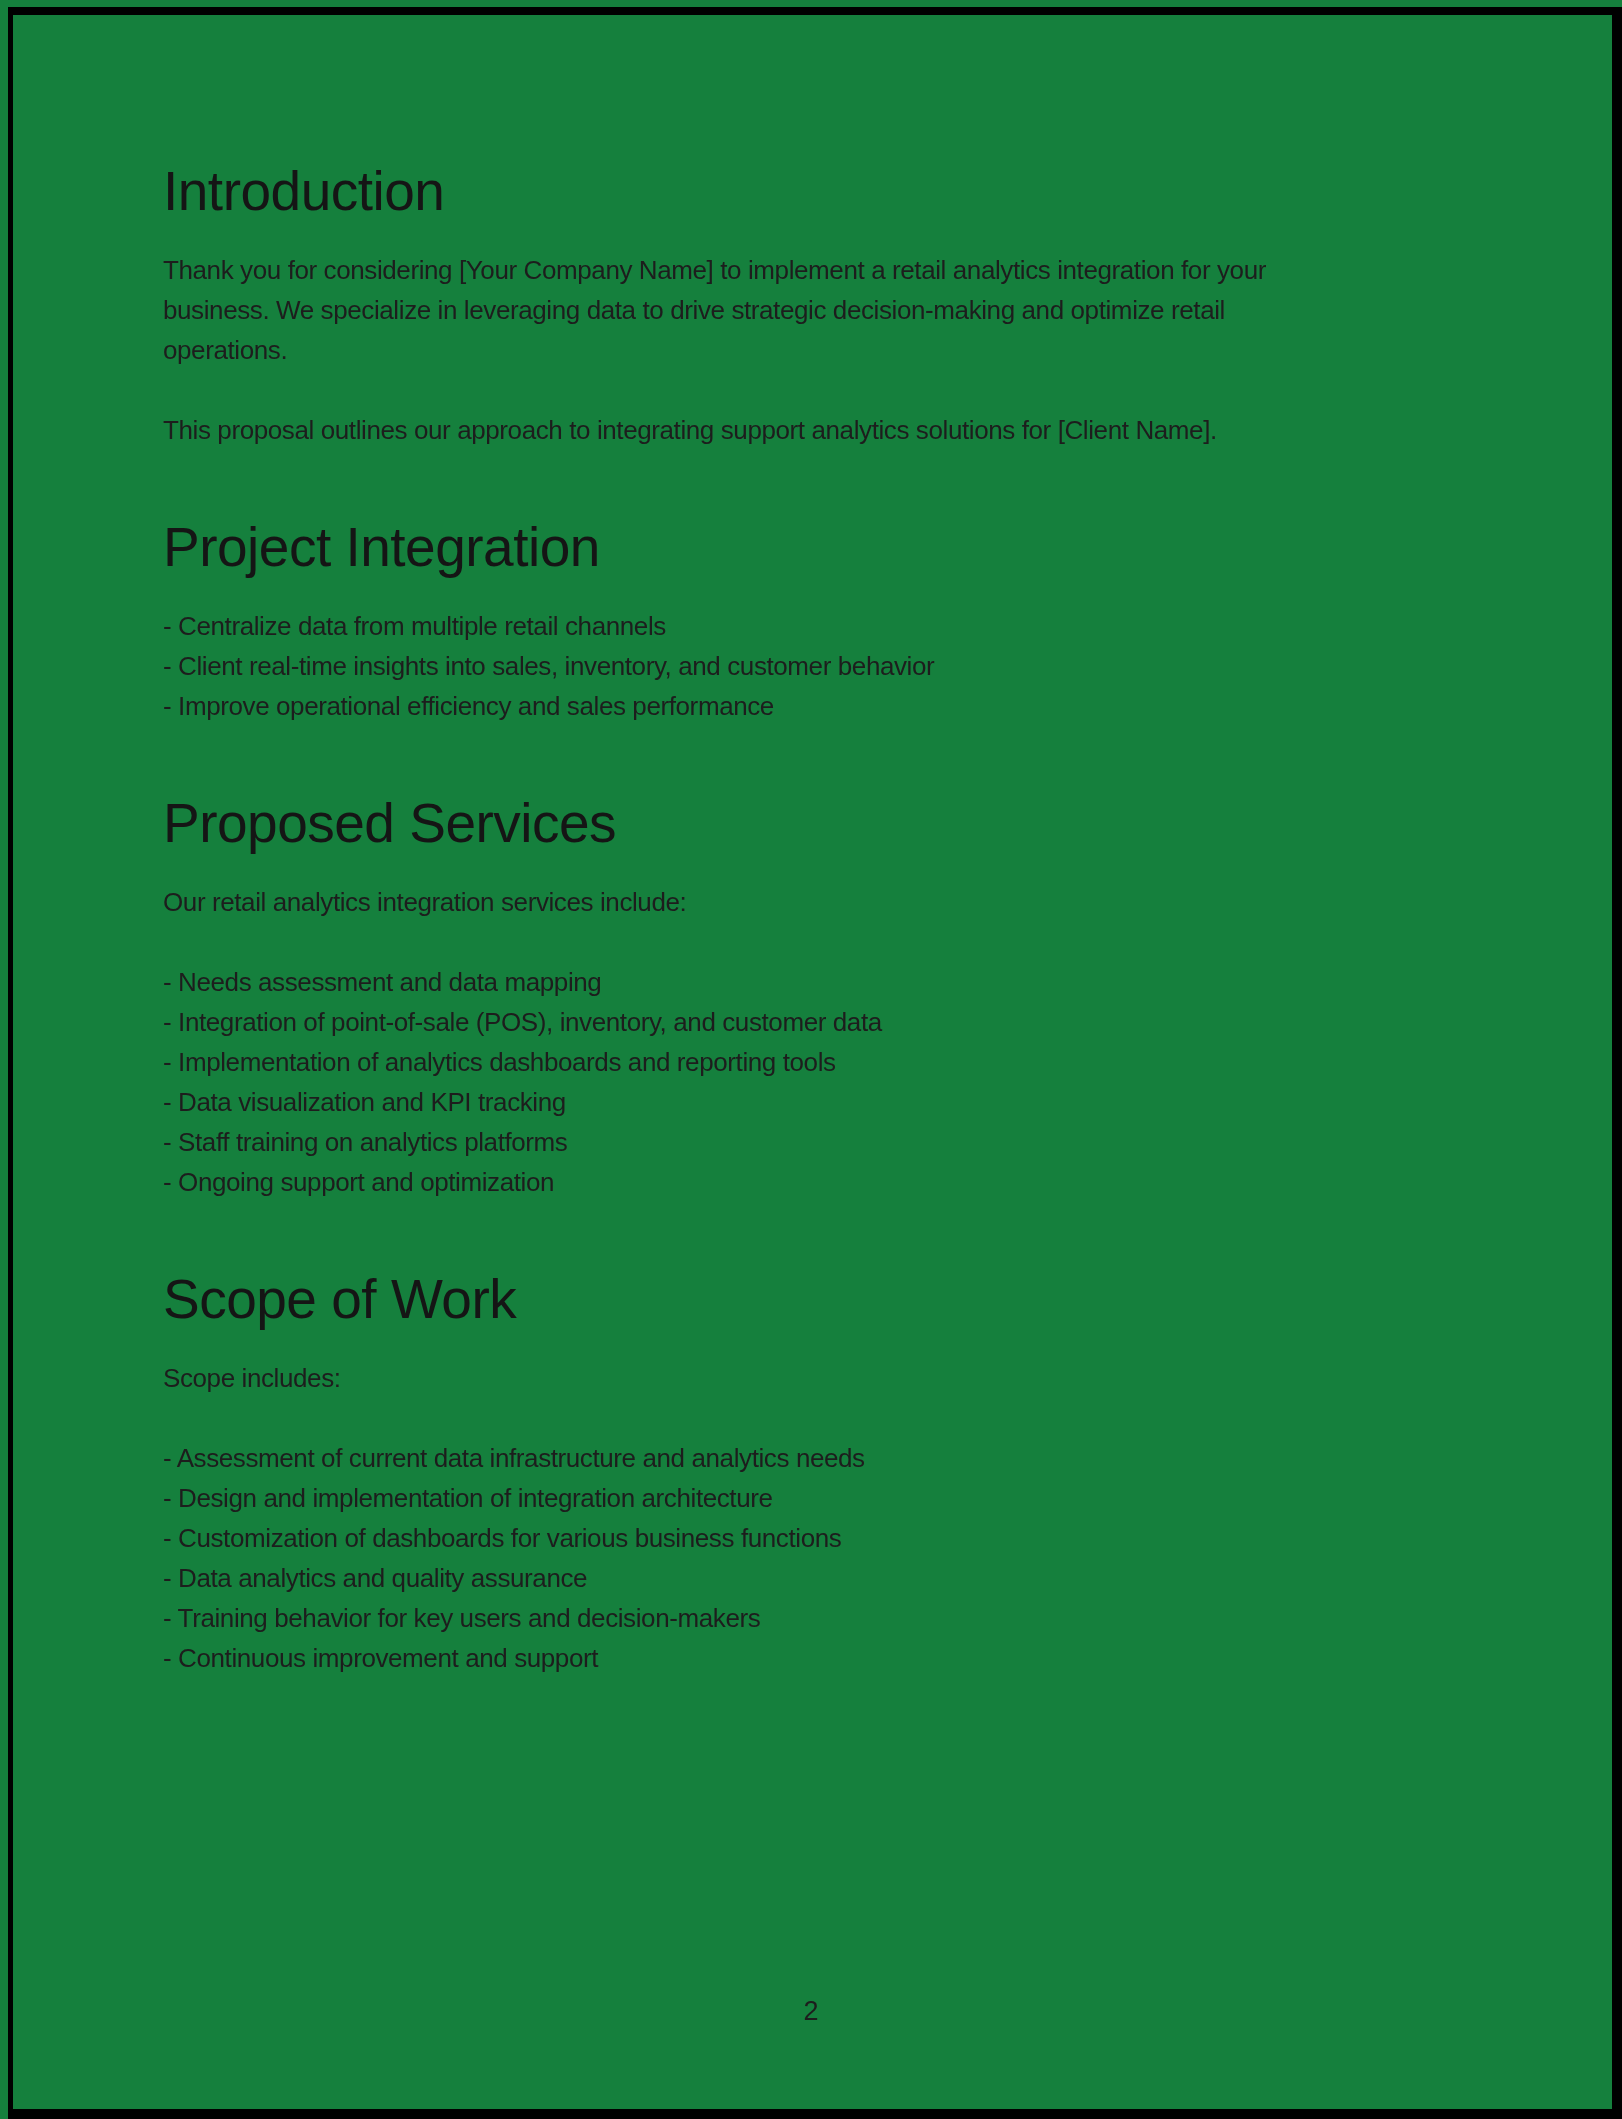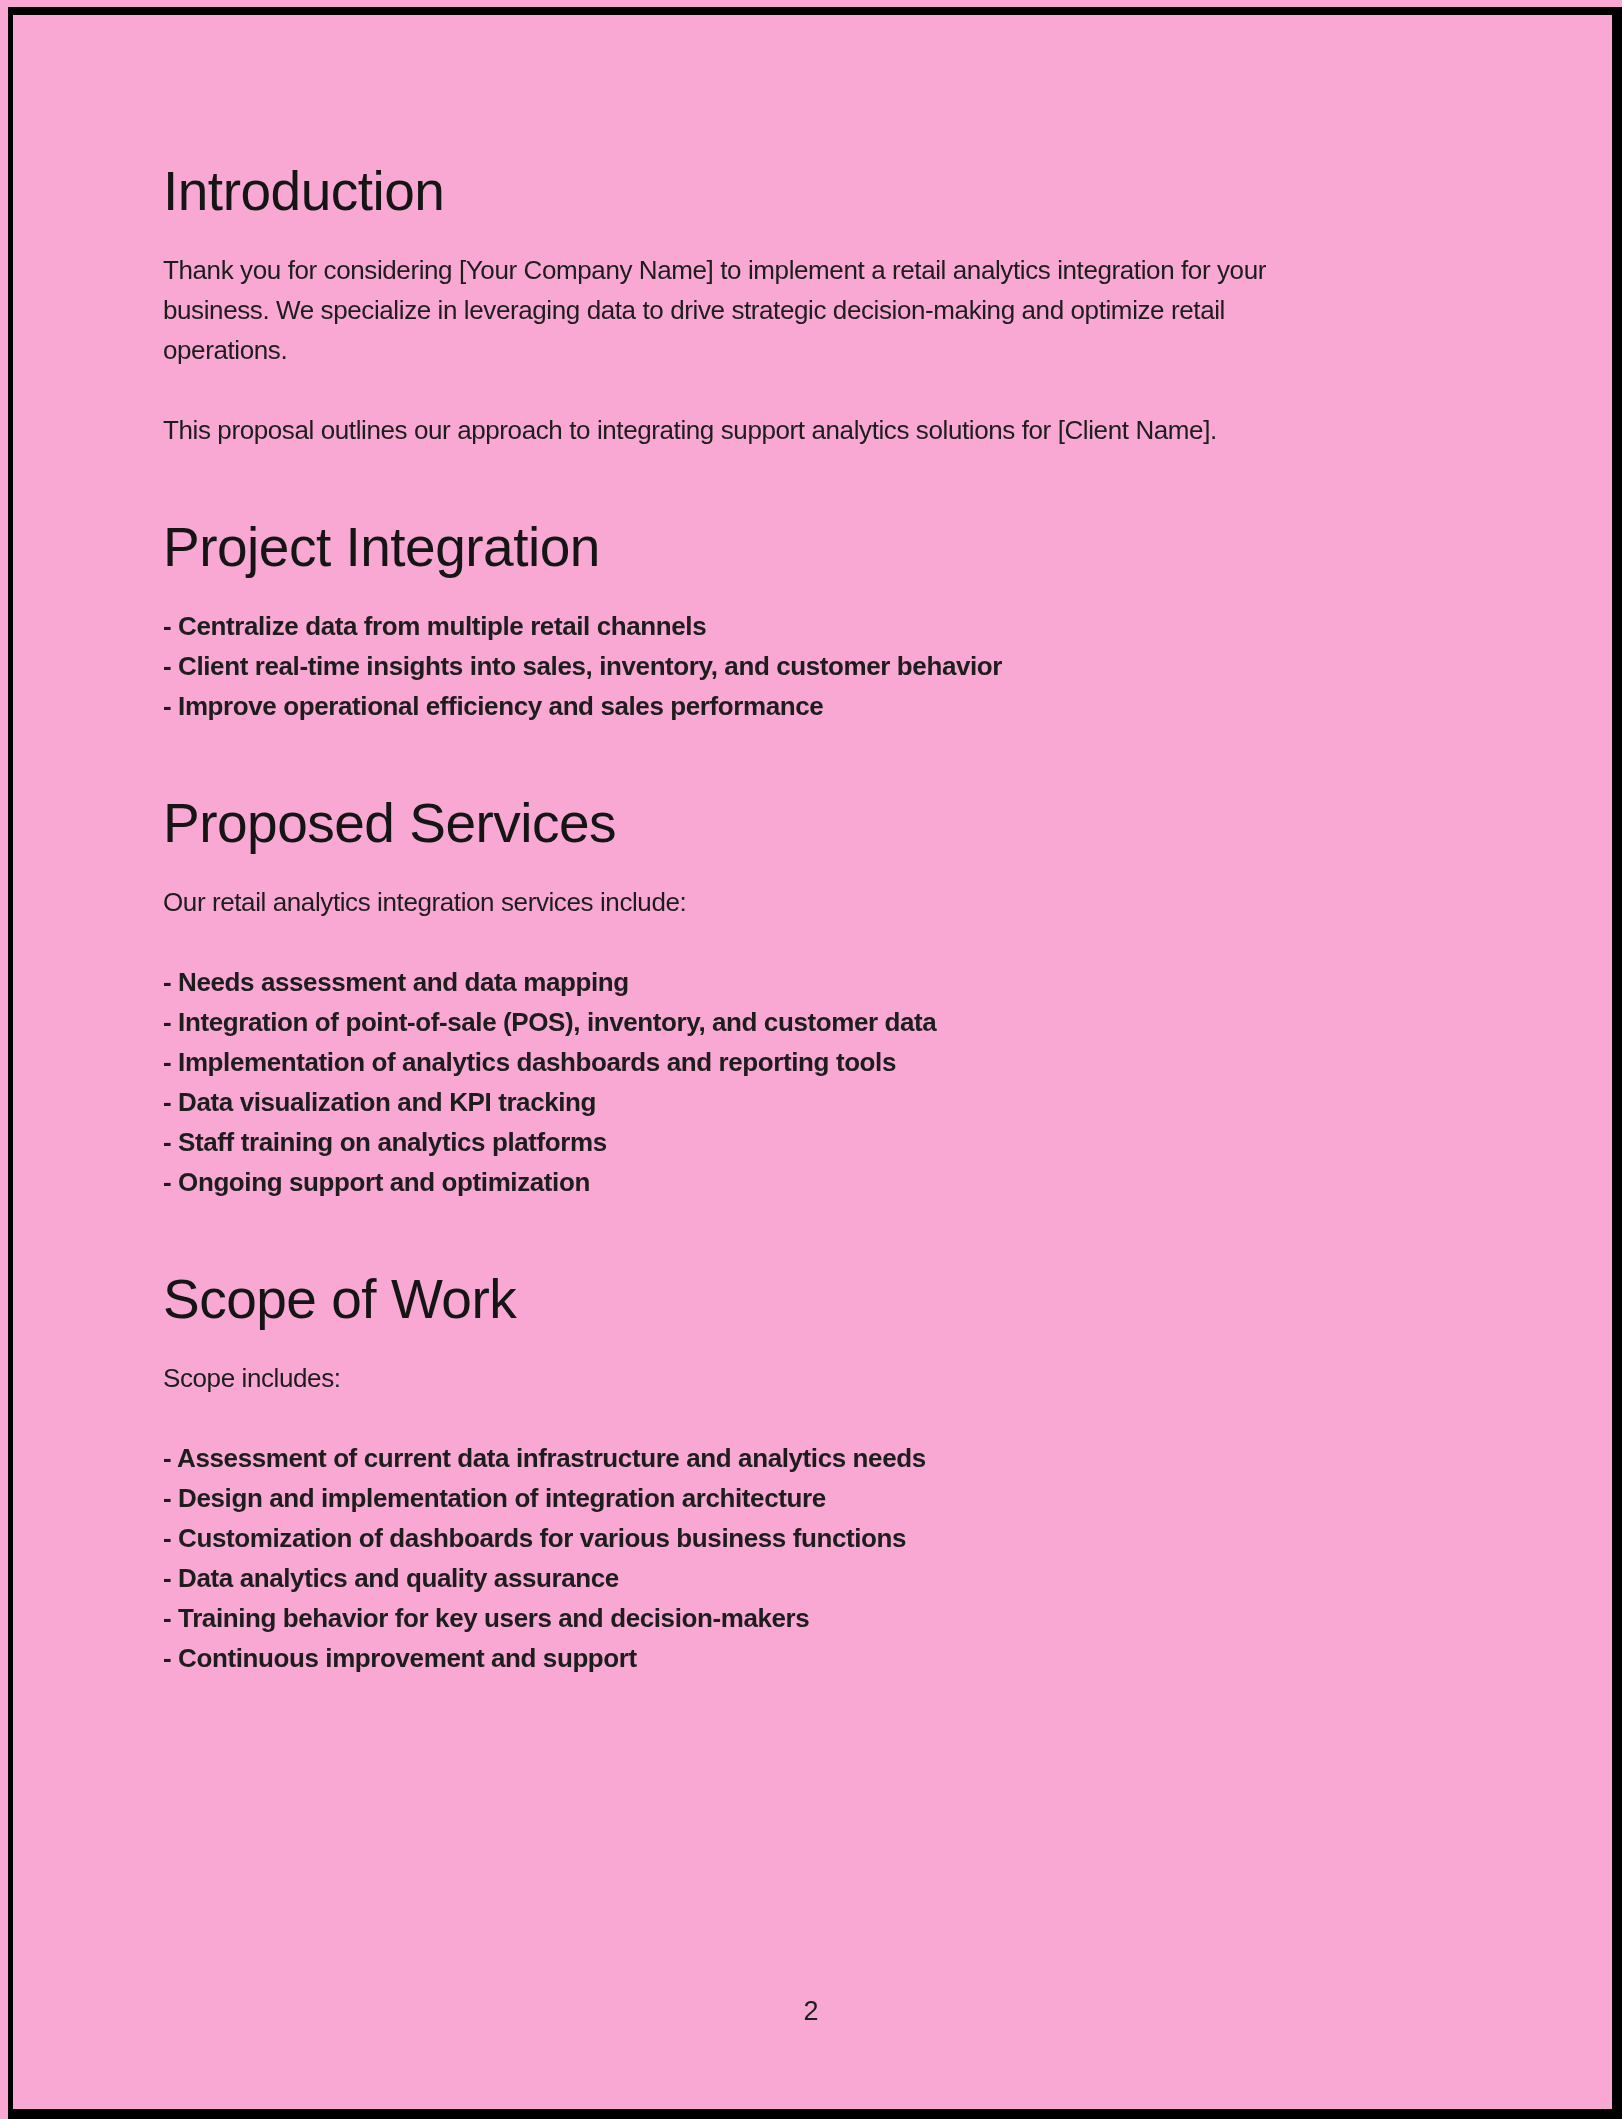--- a/index.html
+++ b/index.html
@@ -4,21 +4,21 @@
 <style>
   html, body {
     margin: 0;
     padding: 0;
     background: #ffffff;
   }
   .page {
     position: relative;
     width: 1622px;
     height: 2119px;
-    background: #f9a8d4;
+    background: #15803d;
     overflow: hidden;
     font-family: "Liberation Sans", "DejaVu Sans", sans-serif;
   }
   .frame {
     position: absolute;
     top: 7px;
     left: 8px;
     right: 0;
     bottom: 0;
     border-style: solid;
@@ -51,21 +51,20 @@
   .para {
     white-space: pre;
     margin: 0 0 40px 0;
   }
   .intro {
     margin: 0 0 40px 0;
   }
   .list {
     margin: 0;
     padding: 0;
-    font-weight: bold;
   }
   .list-item {
     margin: 0;
     padding: 0;
   }
   .page-number {
     position: absolute;
     bottom: 88px;
     left: 0;
     width: 100%;

